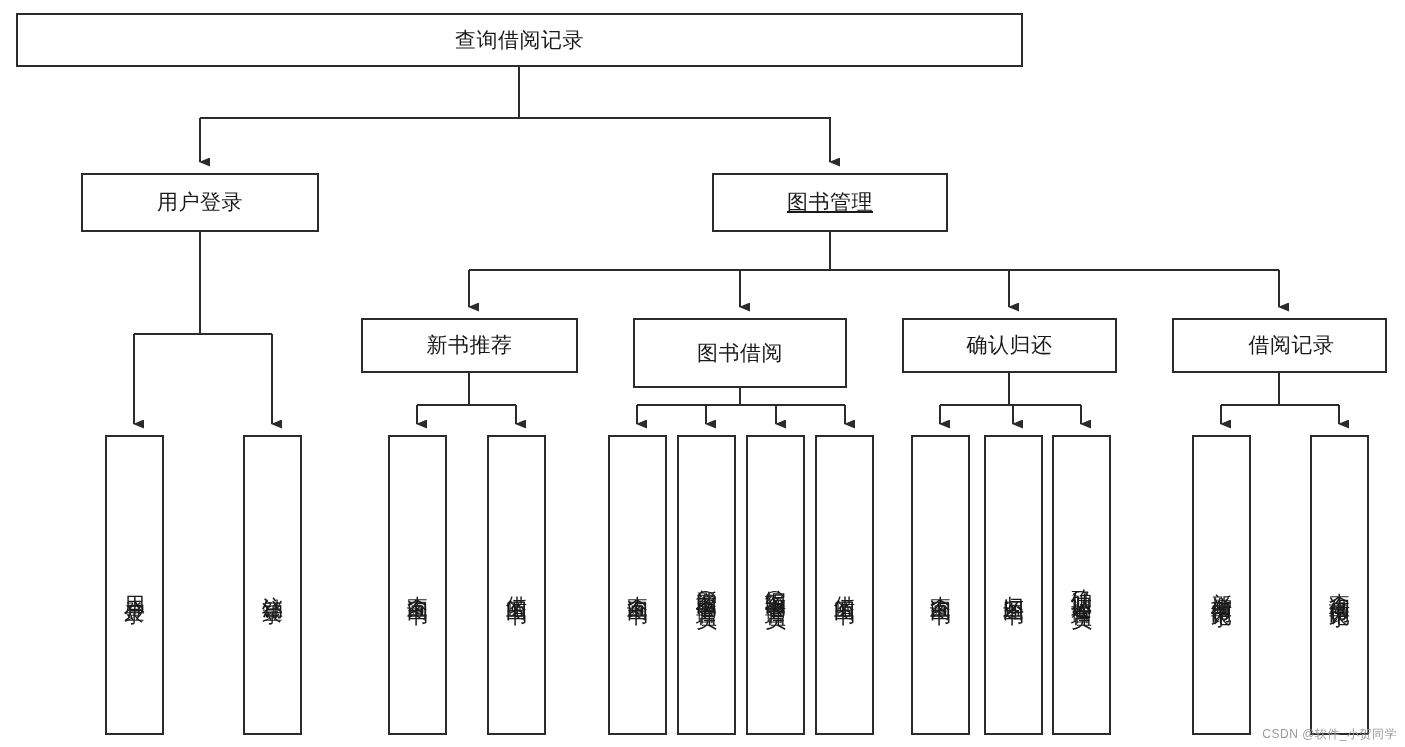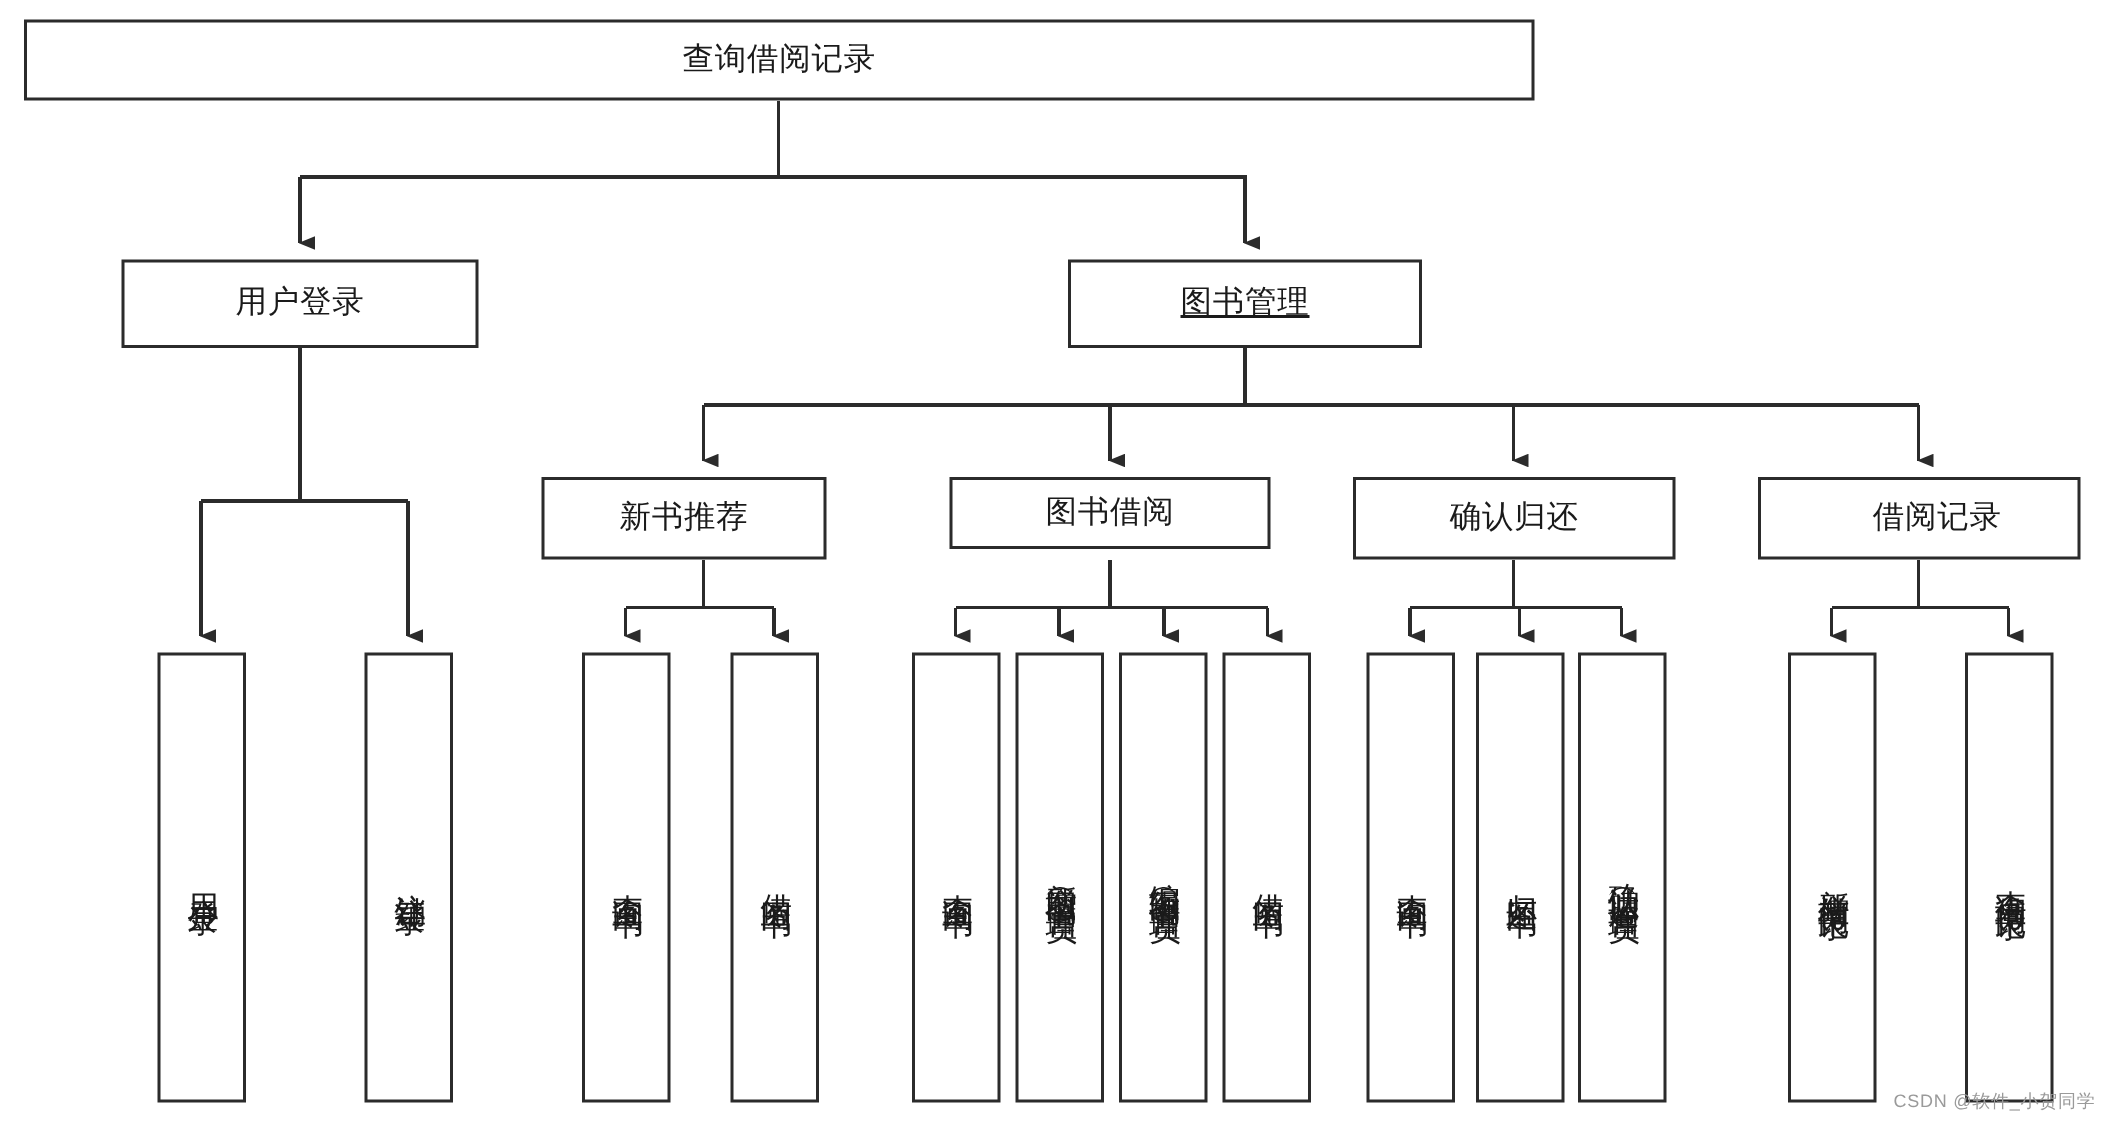--- a/index.html
+++ b/index.html
@@ -127,24 +127,24 @@
     <span class="label">查询借阅记录</span>
   </div>
 
   <div class="node horiz" style="left: 81px; top: 173px; width: 238px; height: 59px; border-color: rgb(43, 43, 43); background: rgb(255, 255, 255); color: rgb(26, 26, 26);">
     <span class="label">用户登录</span>
   </div>
   <div class="node horiz" style="left: 712px; top: 173px; width: 236px; height: 59px; border-color: rgb(43, 43, 43); background: rgb(255, 255, 255); color: rgb(26, 26, 26); text-decoration: underline;">
     <span class="label">图书管理</span>
   </div>
 
-  <div class="node horiz" style="left: 361px; top: 318px; width: 190px; height: 55px; border-color: rgb(43, 43, 43); background: rgb(255, 255, 255); color: rgb(26, 26, 26);">
+  <div class="node horiz" style="left: 361px; top: 318px; width: 217px; height: 55px; border-color: rgb(43, 43, 43); background: rgb(255, 255, 255); color: rgb(26, 26, 26);">
     <span class="label">新书推荐</span>
   </div>
-  <div class="node horiz" style="left: 633px; top: 318px; width: 214px; height: 48px; border-color: rgb(43, 43, 43); background: rgb(255, 255, 255); color: rgb(26, 26, 26);">
+  <div class="node horiz" style="left: 633px; top: 318px; width: 214px; height: 70px; border-color: rgb(43, 43, 43); background: rgb(255, 255, 255); color: rgb(26, 26, 26);">
     <span class="label">图书借阅</span>
   </div>
   <div class="node horiz" style="left: 902px; top: 318px; width: 215px; height: 55px; border-color: rgb(43, 43, 43); background: rgb(255, 255, 255); color: rgb(26, 26, 26);">
     <span class="label">确认归还</span>
   </div>
   <div class="node horiz" style="left: 1172px; top: 318px; width: 215px; height: 55px; border-color: rgb(43, 43, 43); background: rgb(255, 255, 255); color: rgb(26, 26, 26); padding-left: 24px;">
     <span class="label">借阅记录</span>
   </div>
 
   <div class="node vert" style="left: 105px; top: 435px; width: 59px; height: 300px; border-color: rgb(43, 43, 43); background: rgb(255, 255, 255); color: rgb(26, 26, 26);">

